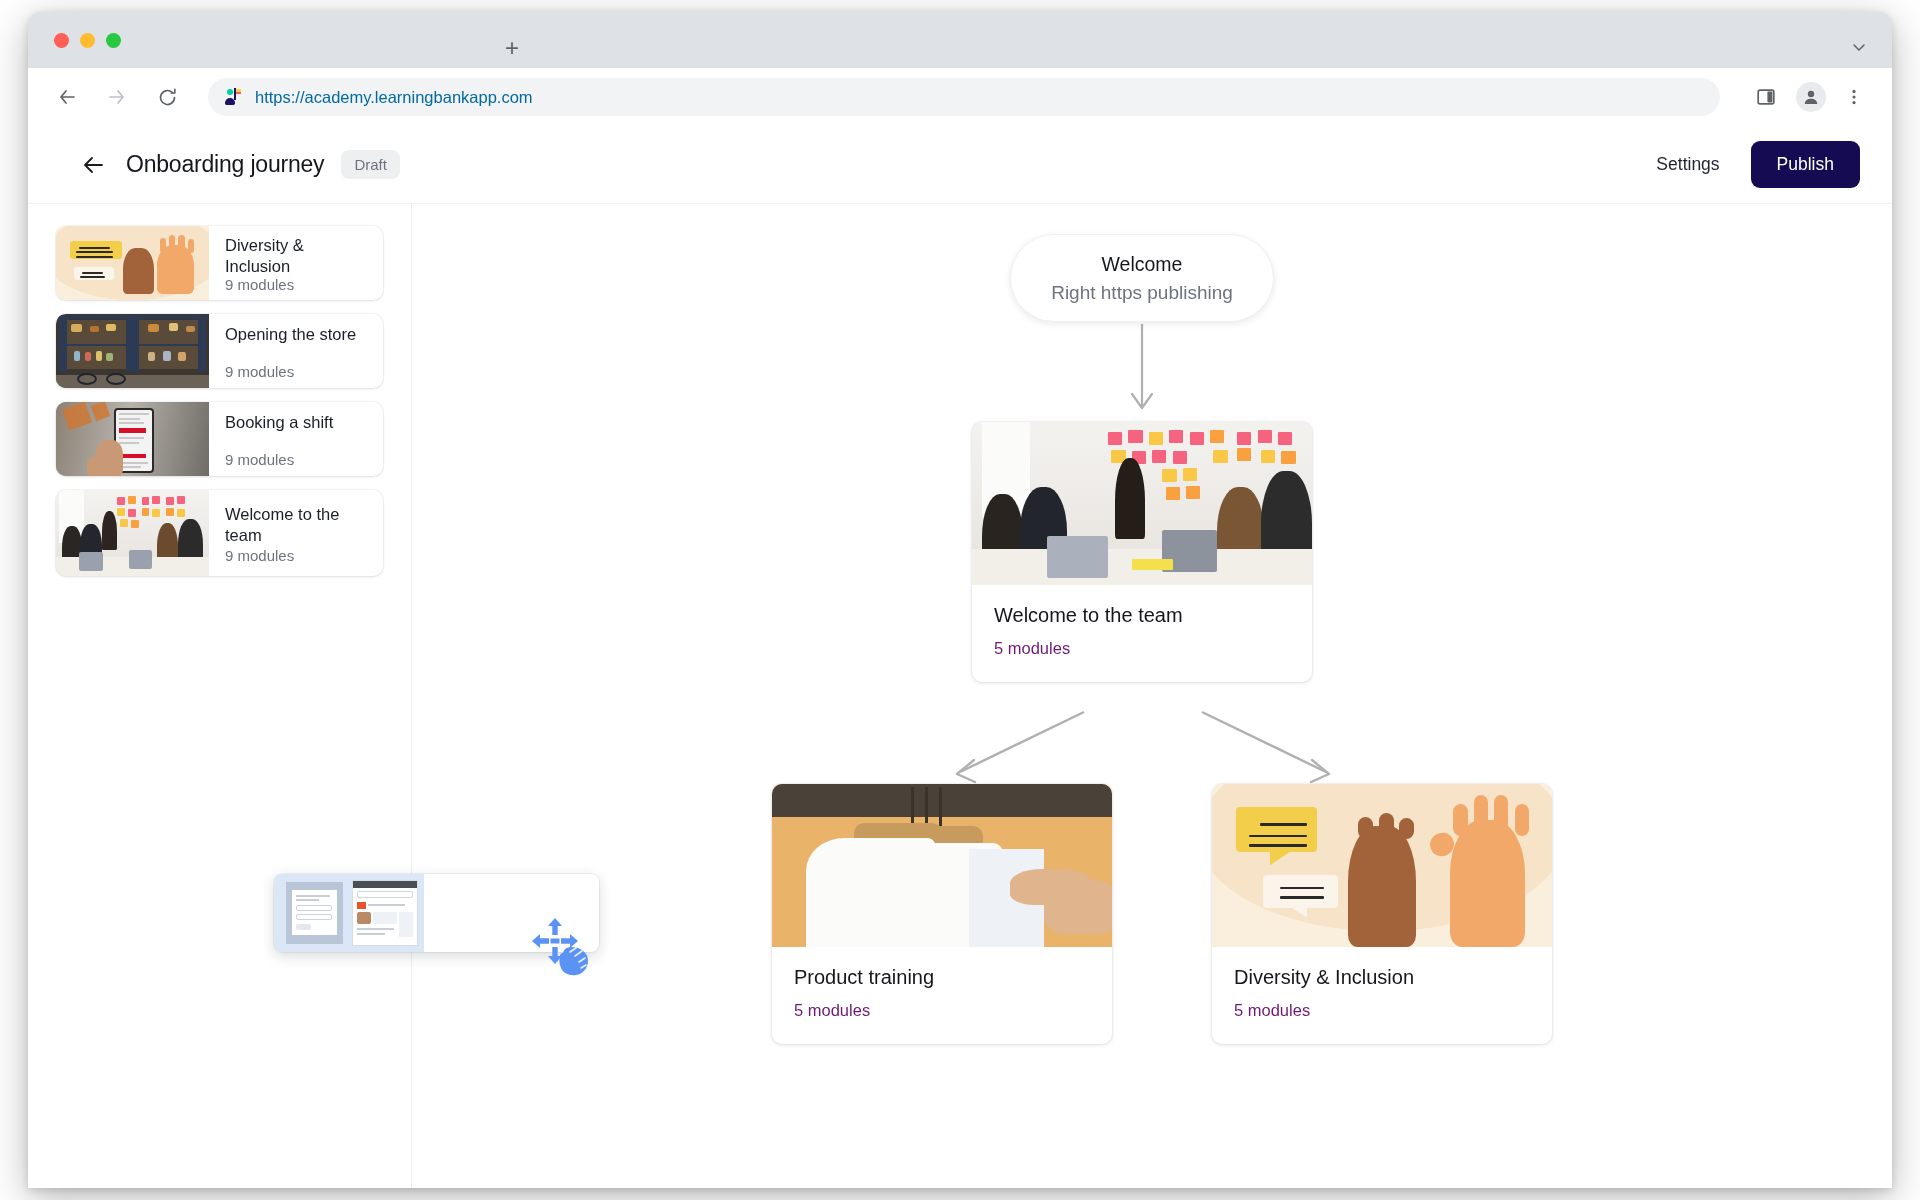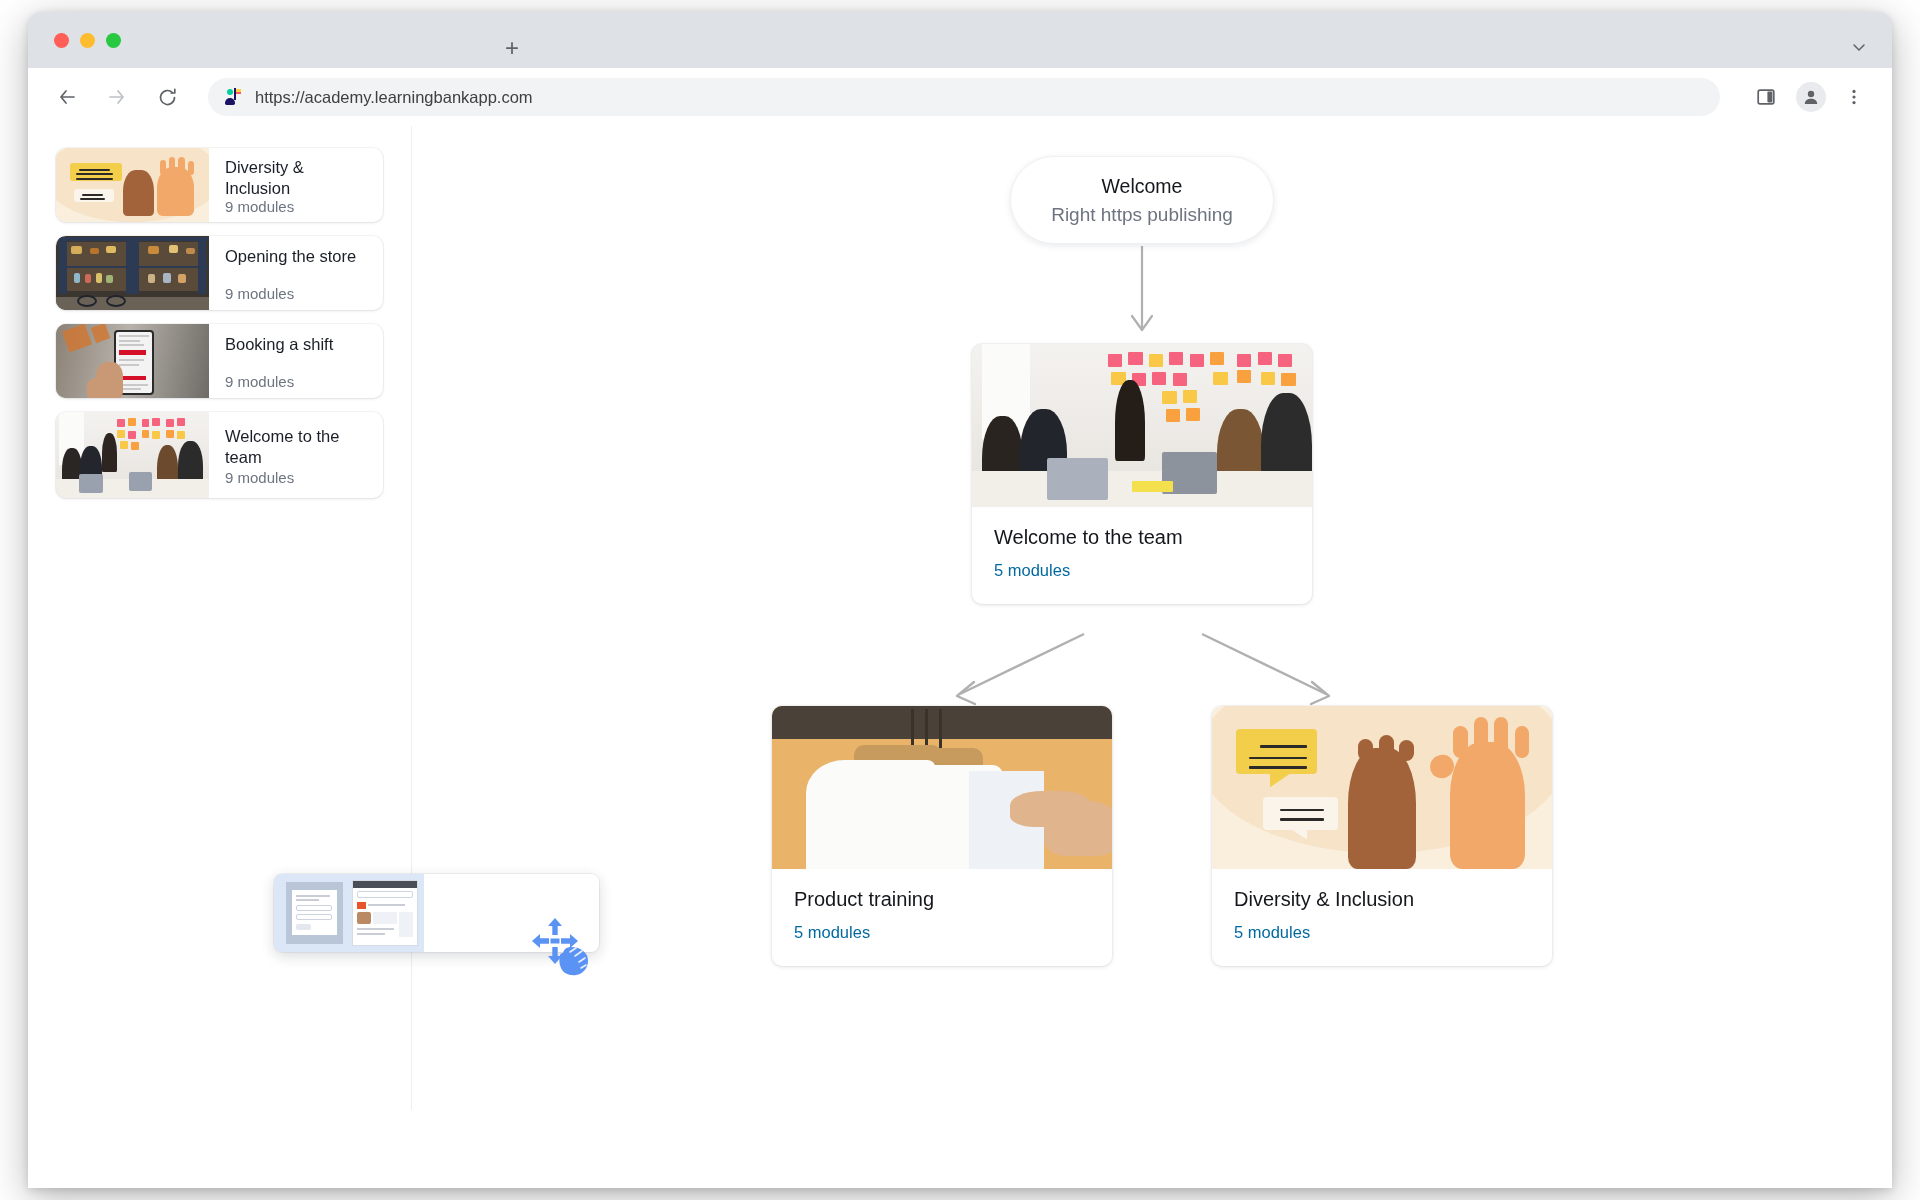--- a/index.html
+++ b/index.html
@@ -90,21 +90,21 @@
     flex: 1;
     height: 38px;
     background: #f1f3f4;
     border-radius: 19px;
     display: flex; align-items: center;
     padding: 0 16px;
     margin-left: 8px; margin-right: 18px;
   }
   #omnibox-favicon { width: 18px; height: 18px; position: relative; margin-right: 13px; flex:0 0 18px;}
   #url-text {
-    font-size: 16.5px; color: #404040;
+    font-size: 16.5px; color: #0369a1;
     white-space: nowrap; overflow: hidden;
   }
   .tb-icon {
     width: 32px; height: 32px; margin-left: 12px;
     display: flex; align-items: center; justify-content: center;
     color: #5f6368;
   }
   #avatar-icon {
     width: 30px; height: 30px; border-radius: 50%;
     background: #e8eaed;
@@ -247,21 +247,21 @@
     position: absolute;
     width: 340px;
     background: #ffffff;
     border-radius: 10px;
     box-shadow: 0 1px 4px rgba(16,24,40,.12), 0 0 0 1px rgba(16,24,40,.035);
     overflow: hidden;
   }
   .jc-thumb { height: 163px; position: relative; overflow: hidden; }
   .jc-body { padding: 19px 22px 24px 22px; }
   .jc-title { font-size: 20px; color: #15171c; }
-  .jc-sub { font-size: 16.5px; color: #0369a1; margin-top: 12px; }
+  .jc-sub { font-size: 16.5px; color: #701a75; margin-top: 12px; }
 
   #card-welcome  { left: 560px; top: 218px; }
   #card-product  { left: 360px; top: 580px; }
   #card-diversity{ left: 800px; top: 580px; }
 
   svg.edges { position: absolute; inset: 0; width: 100%; height: 100%; pointer-events: none; }
 
   
   #drag-ghost {
     position: absolute;
@@ -413,20 +413,32 @@
       <svg width="18" height="18" viewBox="0 0 18 18">
         <circle cx="9" cy="3.4" r="1.6" fill="currentColor"></circle>
         <circle cx="9" cy="9" r="1.6" fill="currentColor"></circle>
         <circle cx="9" cy="14.6" r="1.6" fill="currentColor"></circle>
       </svg>
     </div>
   </div>
 
   <div id="app">
 
+    <div id="app-header">
+      <div id="back-arrow">
+        <svg width="26" height="26" viewBox="0 0 26 26" fill="none">
+          <path d="M22 13H5M12 6l-7 7 7 7" stroke="currentColor" stroke-width="1.8" stroke-linecap="round" stroke-linejoin="round"></path>
+        </svg>
+      </div>
+      <div id="page-title">Onboarding journey</div>
+      <div id="status-badge">Draft</div>
+      <div id="header-spacer"></div>
+      <div id="settings-btn">Settings</div>
+      <button id="publish-btn">Publish</button>
+    </div>
 
     <div id="app-body">
 
       <div id="sidebar">
 
 
         <div id="learning-list">
 
           <div class="learning-card">
             <div class="lc-thumb">

